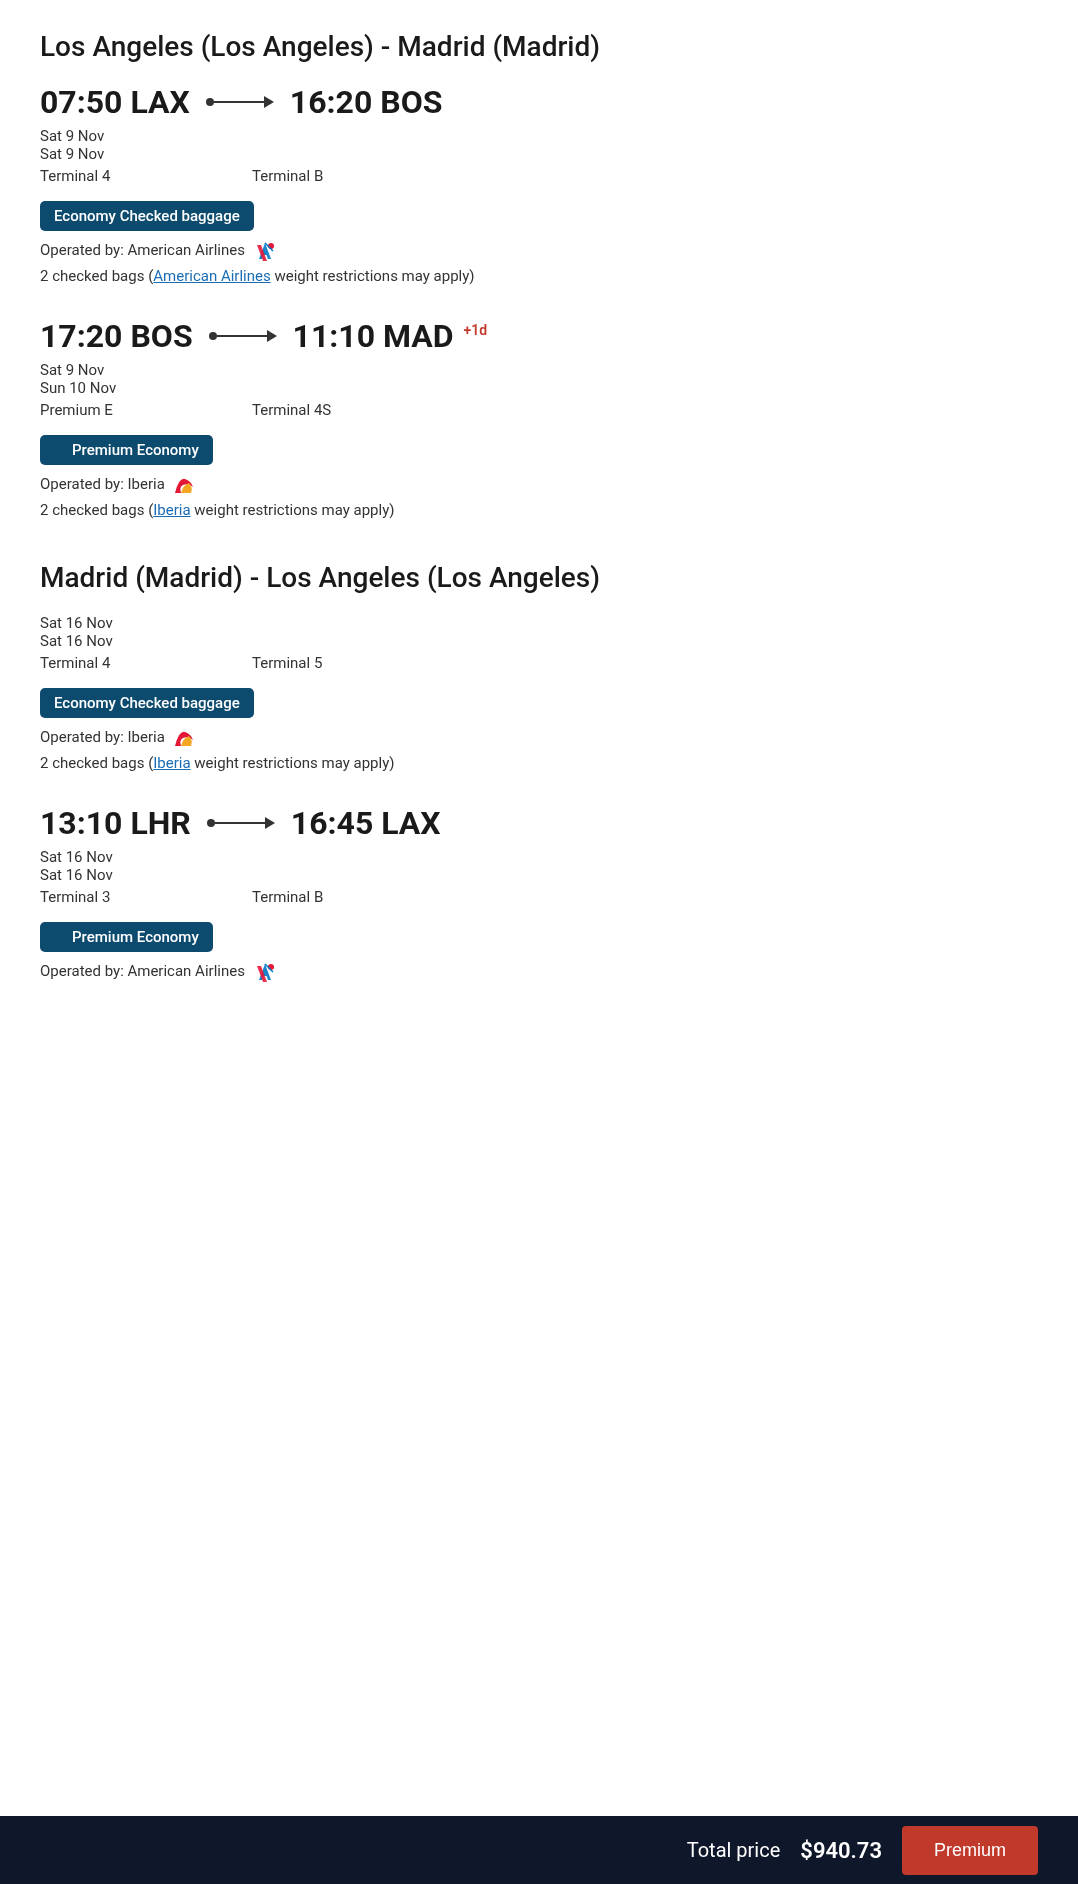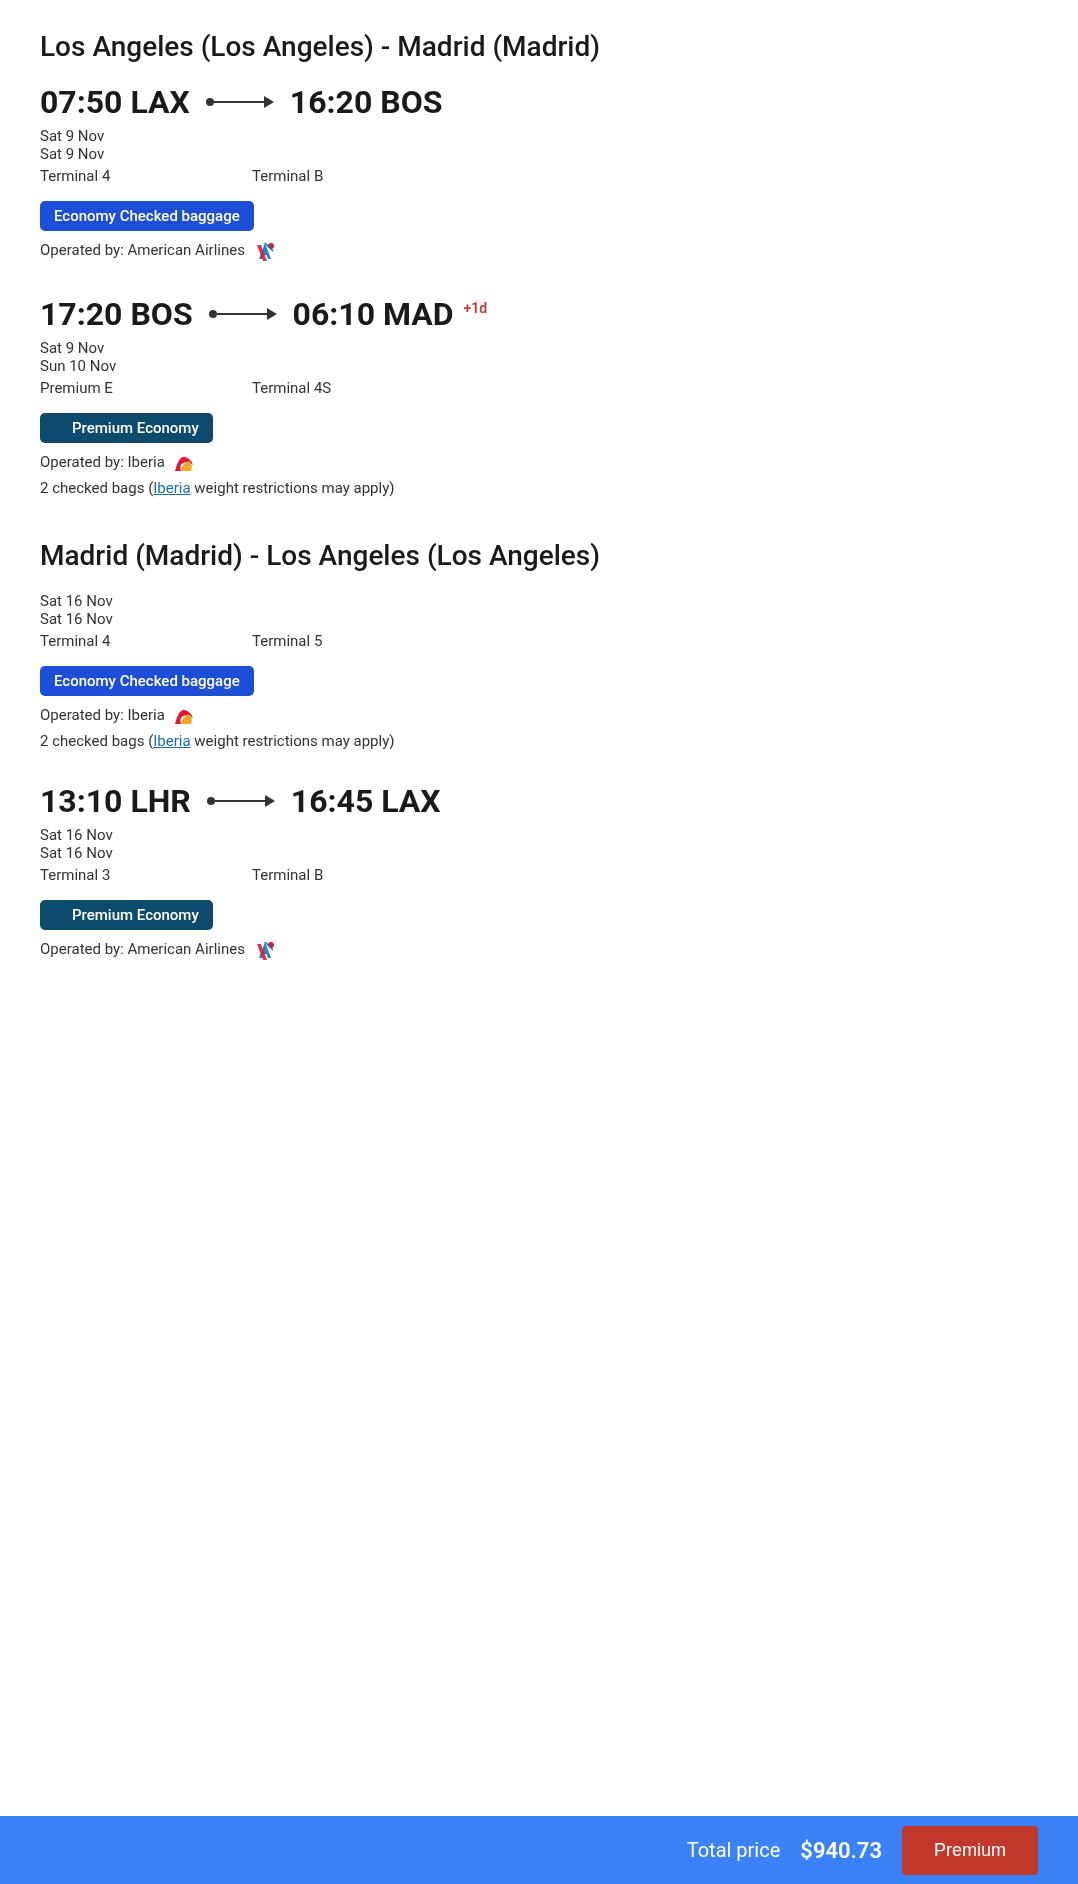--- a/index.html
+++ b/index.html
@@ -58,21 +58,21 @@
     .badge {
       display: inline-block;
       padding: 6px 14px;
       border-radius: 5px;
       font-size: 15px;
       font-weight: 500;
       color: #fff;
       margin-bottom: 10px;
     }
     .badge-economy-checked {
-      background-color: #1d4ed8;
+      background-color: #0c4a6e;
     }
     .badge-premium-economy {
       background-color: #0c4a6e;
       padding-left: 32px;
     }
     .operated-by {
       font-size: 15px;
       color: #333;
       display: flex;
       align-items: flex-start;
@@ -131,21 +131,21 @@
       border-top: 6px solid transparent;
       border-bottom: 6px solid transparent;
       border-left: 10px solid #333;
     }
     
     .bottom-bar {
       position: fixed;
       bottom: 0;
       left: 0;
       right: 0;
-      background: #3b82f6;
+      background: #0f172a;
       height: 68px;
       display: flex;
       align-items: center;
       justify-content: flex-end;
       padding: 0 40px;
       gap: 20px;
       z-index: 100;
     }
     .total-price-label {
       color: #fff;
@@ -205,36 +205,39 @@
     <div class="operated-by">
       <span>Operated by: American Airlines</span>
 
       <svg class="aa-logo-svg" viewBox="0 0 28 22" xmlns="http://www.w3.org/2000/svg">
         <polygon points="14,2 20,18 17,18 15.5,14 12.5,14 11,18 8,18" fill="#0078c8" opacity="0.9"></polygon>
         <polygon points="6,4 10,4 16,20 12,20" fill="#e31837" opacity="0.9"></polygon>
         <circle cx="20" cy="5" r="3" fill="#e31837"></circle>
         <line x1="14" y1="2" x2="22" y2="10" stroke="#0078c8" stroke-width="1.5"></line>
       </svg>
     </div>
+    <div class="bags-info">
+      <span>2 checked bags (</span><a href="#">American Airlines</a><span> weight restrictions may apply)</span>
+    </div>
   </div>
 
   <div class="flight-segment">
     <div class="flight-times">
       <span class="time-airport">
         <span>17:20</span>
         <span> </span>
         <span>BOS</span>
       </span>
       <span class="arrow-line">
         <span class="arrow-dot"></span>
         <span class="arrow-body"></span>
         <span class="arrow-head"></span>
       </span>
       <span class="time-airport">
-        <span>06:10</span>
+        <span>11:10</span>
         <span> </span>
         <span>MAD</span>
         <span class="plus-day">+1d</span>
       </span>
     </div>
     <div class="flight-dates-row">
       <div class="flight-date-col">Sat 9 Nov</div>
       <div class="flight-date-col">Sun 10 Nov</div>
     </div>
     <div class="flight-terminal-row">

